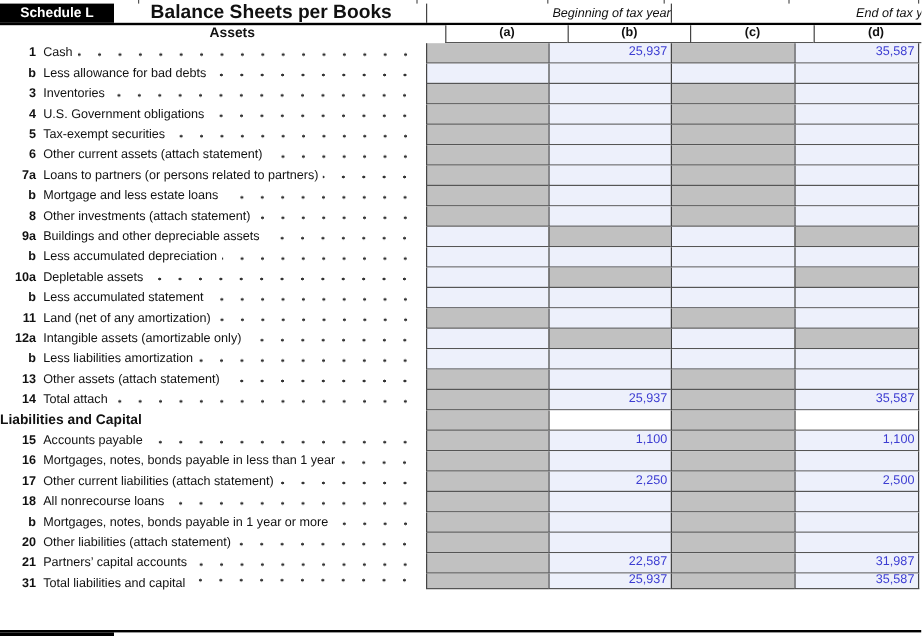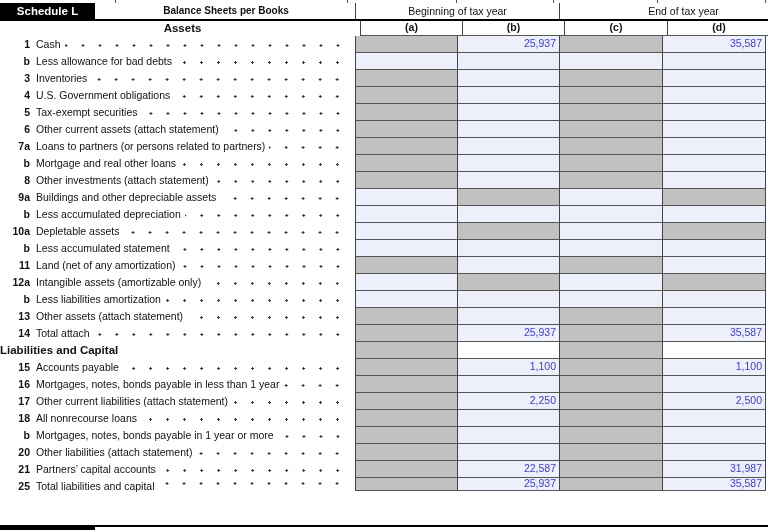--- a/index.html
+++ b/index.html
@@ -6,28 +6,28 @@
   .page{position:relative;width:768px;height:530px;background:#fff;overflow:hidden;
         font-family:"Liberation Sans",sans-serif;color:#111;}
   
   .top-strip{position:absolute;top:0;left:0;width:768px;height:3px;background:#fff;}
   .frag{position:absolute;top:0;width:1px;height:3px;background:#555;}
   
   .header-row{position:absolute;top:3px;left:0;width:768px;height:16px;}
   .sched-tab{position:absolute;left:0;top:0;width:95px;height:16px;background:#000;color:#fff;
              font-weight:bold;font-size:11.5px;line-height:16px;text-align:center;}
   .form-title{position:absolute;left:95px;top:0;width:262px;height:16px;font-weight:bold;
-              font-size:10px;line-height:16px;text-align:center;}
+              font-size:16px;line-height:16px;text-align:center;}
   .grp{position:absolute;top:0;height:16px;box-sizing:border-box;border-left:1px solid #444;
-       font-size:10.5px;line-height:16px;text-align:center;}
+       font-size:10.5px;line-height:16px;text-align:right;font-style:italic;}
   .grp-begin{left:355px;width:204px;}
   .grp-end{left:559px;width:226px;border-right:1px solid #444;padding-left:23px;}
   .thick-line{position:absolute;top:19px;left:0;width:768px;height:2px;background:#000;}
   
-  .colhead-row{position:absolute;top:21px;left:5px;width:718px;height:15px;display:flex;}
+  .colhead-row{position:absolute;top:21px;left:16px;width:718px;height:15px;display:flex;}
   .ch-label{width:355px;box-sizing:border-box;text-align:center;font-weight:bold;font-size:11.5px;
             line-height:14px;flex:none;}
   .ch{flex:none;box-sizing:border-box;border-left:1px solid #444;border-bottom:1px solid #555;
       font-weight:bold;font-size:10.5px;line-height:13px;text-align:center;background:#fff;}
   
   .tbody{position:absolute;top:36px;left:0;width:766px;}
   .row{display:flex;height:17px;box-sizing:border-box;}
   .row.last{height:13px;}
   .num{width:30px;flex:none;text-align:right;font-weight:bold;font-size:10.5px;line-height:16px;}
   .lbl{flex:none;margin-left:6px;font-size:10.5px;line-height:16px;white-space:nowrap;}
@@ -136,21 +136,21 @@
         <div class="num">7a</div>
         <div class="lbl">Loans to partners (or persons related to partners)</div>
         <div class="leader"></div>
         <div class="cell ca bg-gray"></div>
         <div class="cell cb bg-input"></div>
         <div class="cell cc bg-gray"></div>
         <div class="cell cd bg-input"></div>
       </div>
       <div class="row">
         <div class="num">b</div>
-        <div class="lbl">Mortgage and real other loans</div>
+        <div class="lbl">Mortgage and less estate loans</div>
         <div class="leader"></div>
         <div class="cell ca bg-gray"></div>
         <div class="cell cb bg-input"></div>
         <div class="cell cc bg-gray"></div>
         <div class="cell cd bg-input"></div>
       </div>
       <div class="row">
         <div class="num">8</div>
         <div class="lbl">Other investments (attach statement)</div>
         <div class="leader"></div>
@@ -304,21 +304,21 @@
       <div class="row">
         <div class="num">21</div>
         <div class="lbl">Partners’ capital accounts</div>
         <div class="leader"></div>
         <div class="cell ca bg-gray"></div>
         <div class="cell cb bg-input">22,587</div>
         <div class="cell cc bg-gray"></div>
         <div class="cell cd bg-input">31,987</div>
       </div>
       <div class="row last">
-        <div class="num">25</div>
+        <div class="num">31</div>
         <div class="lbl">Total liabilities and capital</div>
         <div class="leader"></div>
         <div class="cell ca bg-gray"></div>
         <div class="cell cb bg-input">25,937</div>
         <div class="cell cc bg-gray"></div>
         <div class="cell cd bg-input">35,587</div>
       </div>
     </div>
 
   <div class="bottom-line"></div>

